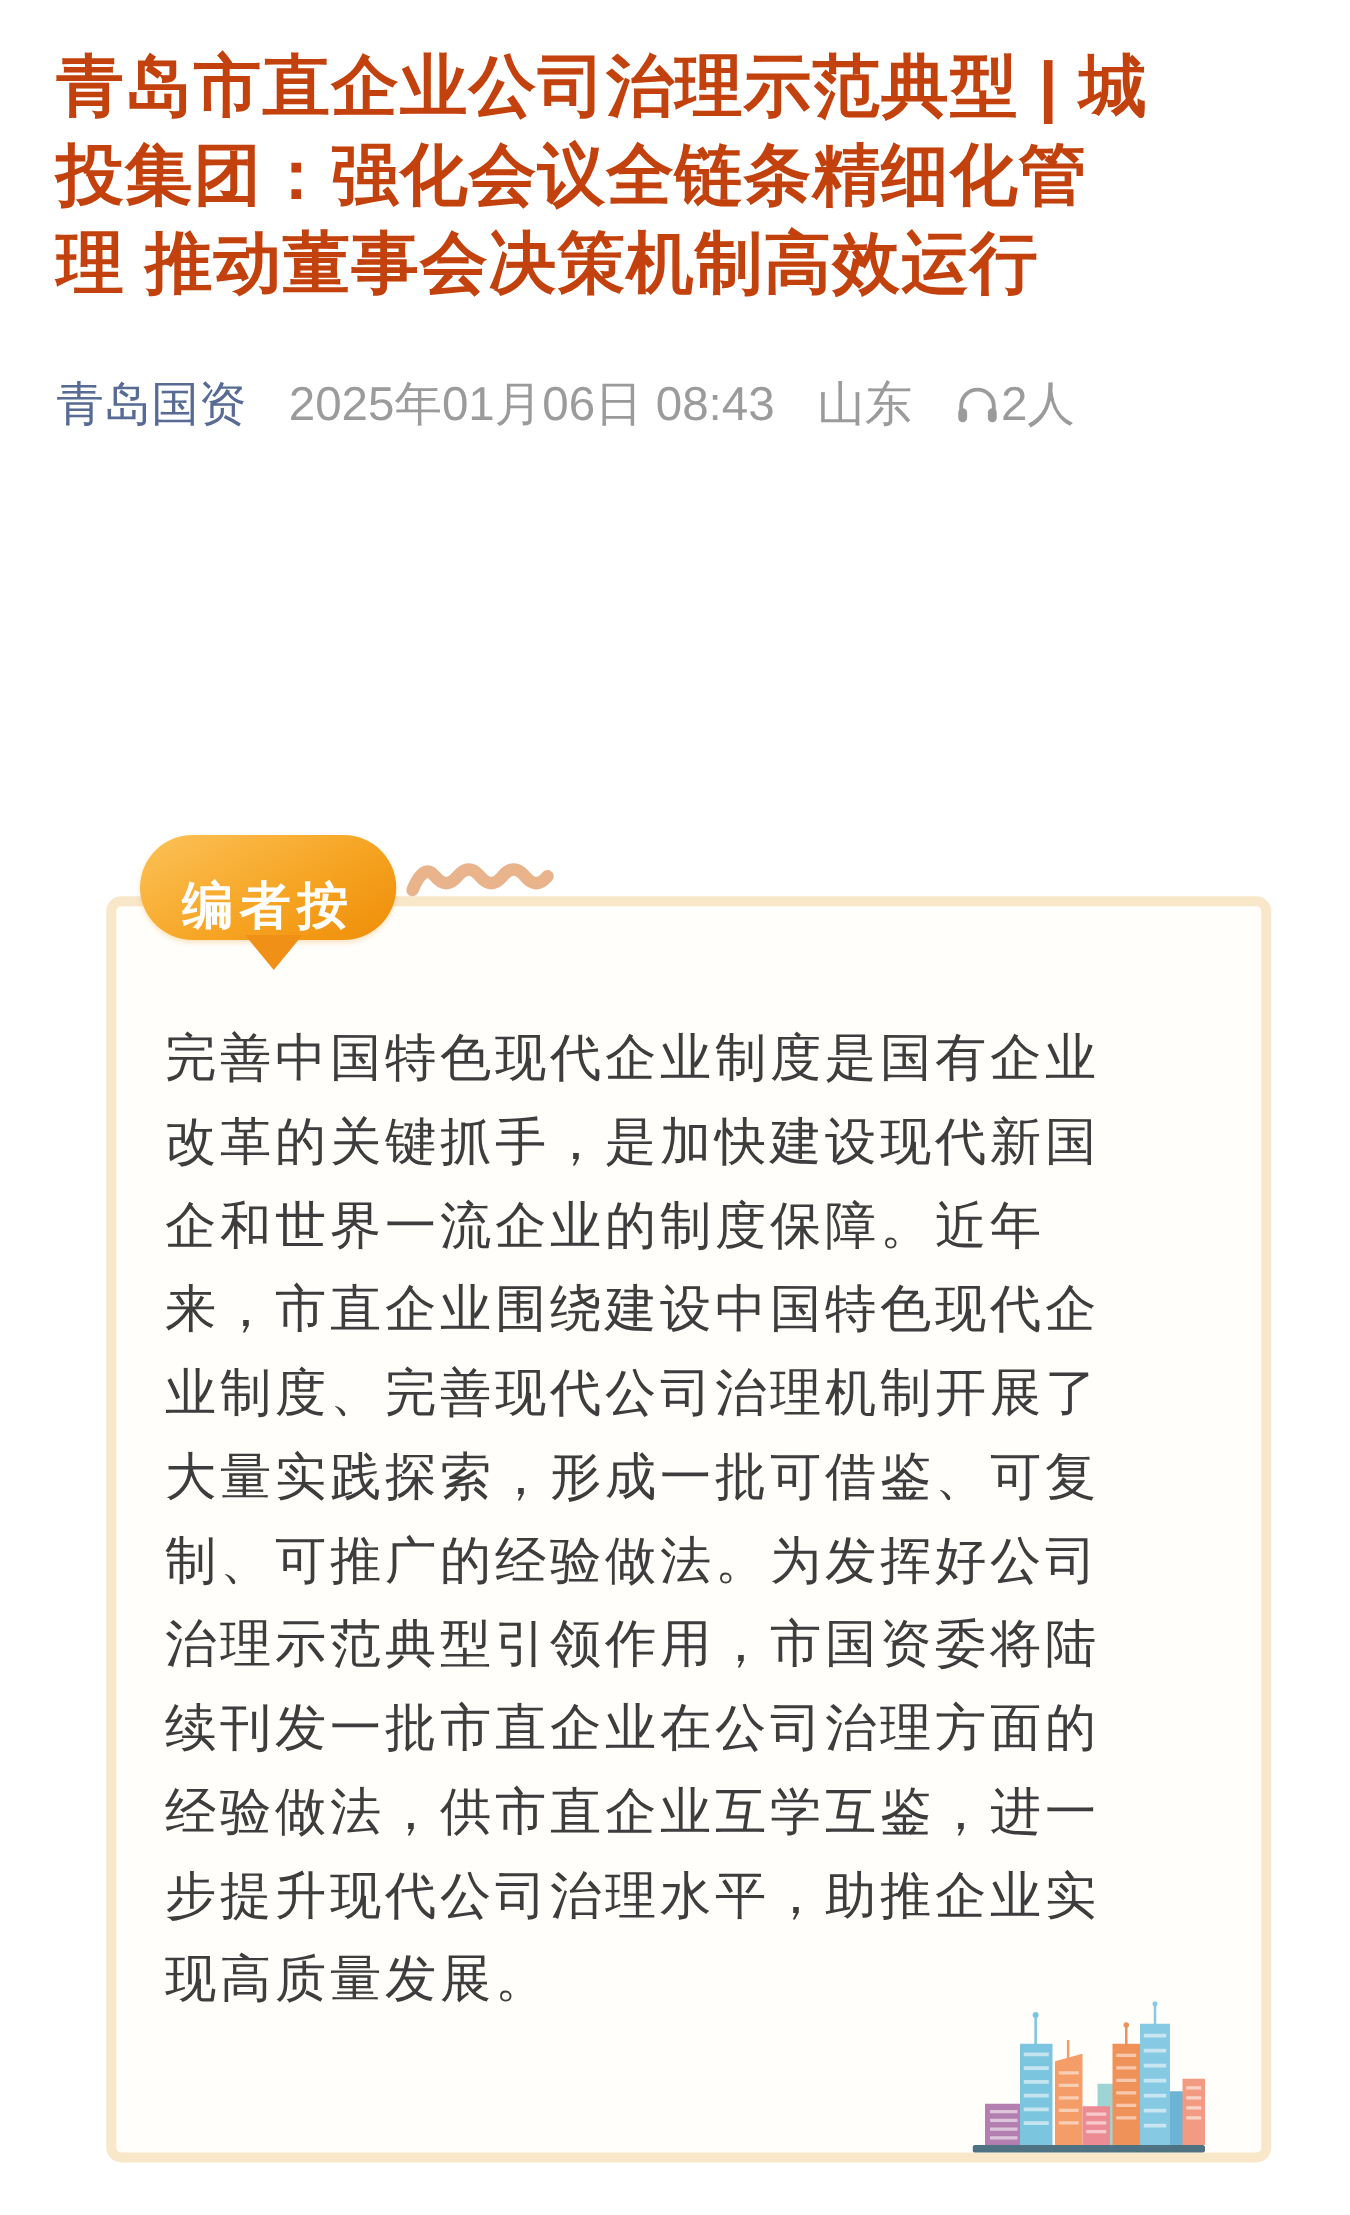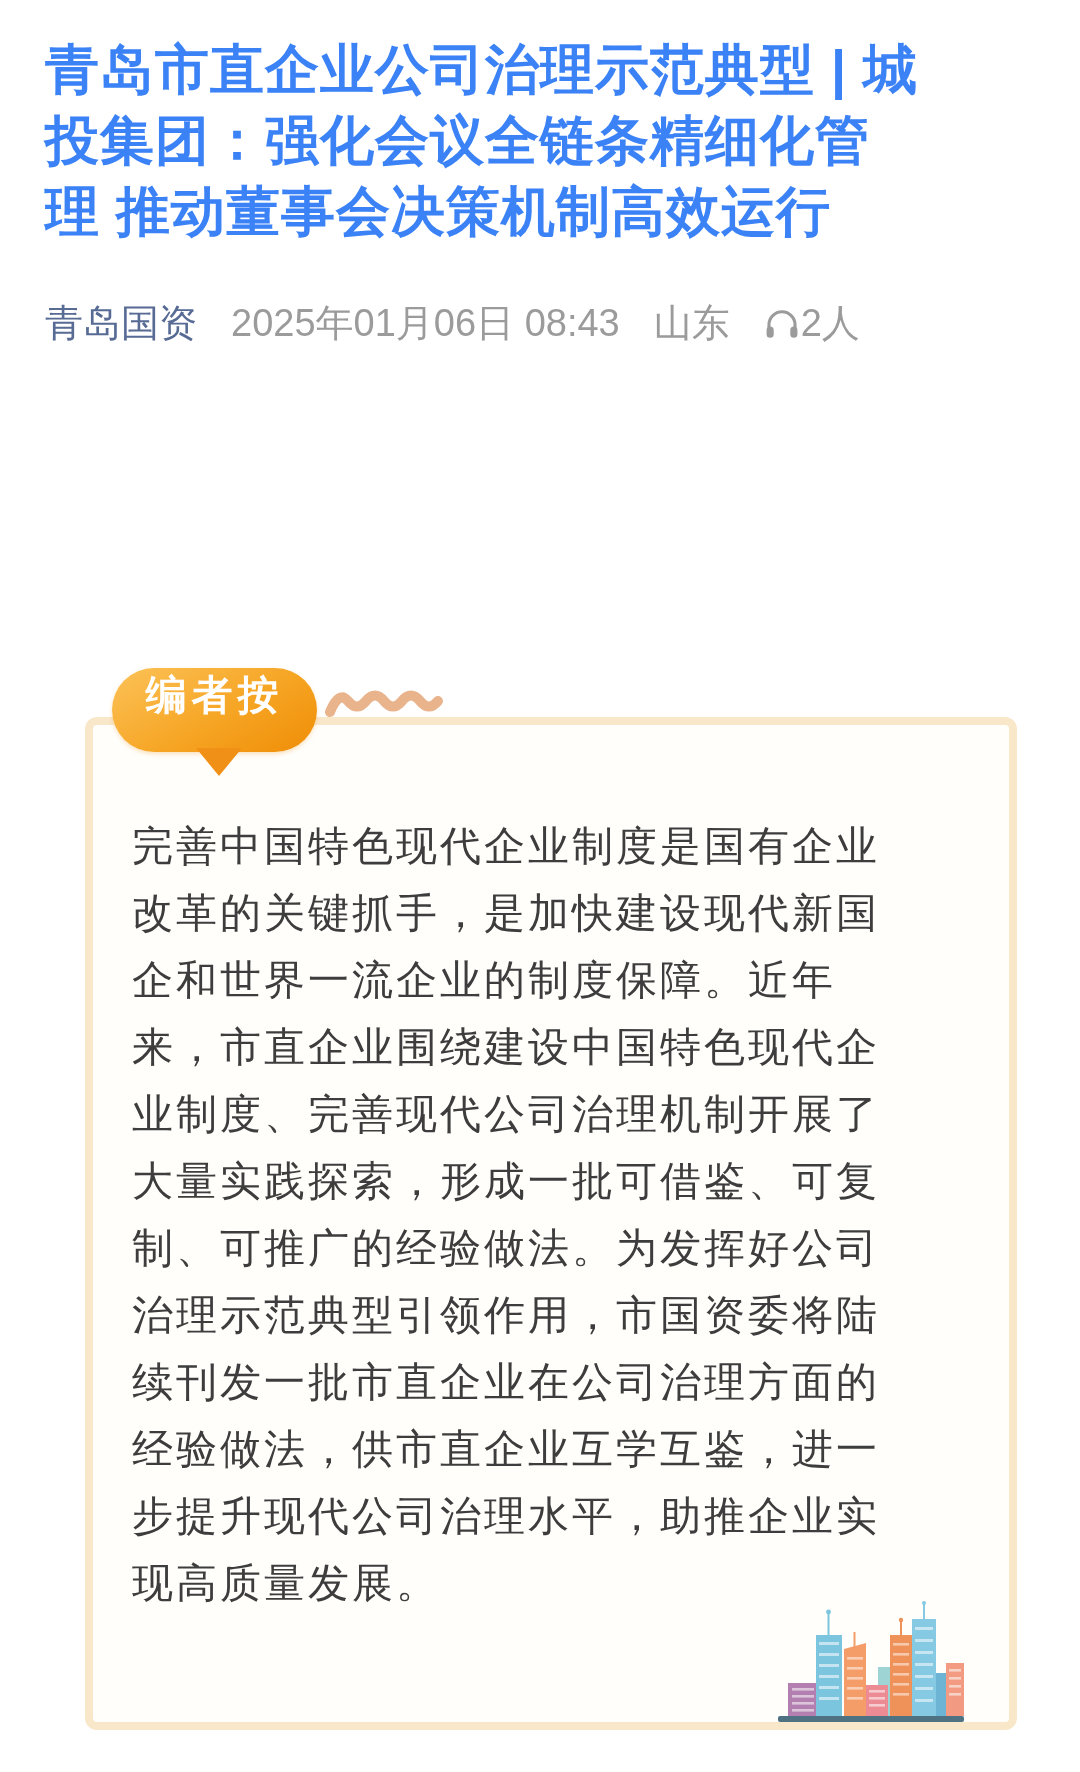--- a/index.html
+++ b/index.html
@@ -3,21 +3,21 @@
 <meta charset="utf-8">
 <style>
   html,body{margin:0;padding:0;background:#ffffff;}
   .page{
     position:relative;width:1080px;height:1772px;background:#ffffff;
     font-family:"Liberation Sans","DejaVu Sans",sans-serif;overflow:hidden;
   }
   
   .title{
     position:absolute;left:45px;top:34px;width:1000px;margin:0;
-    font-size:54px;line-height:71px;font-weight:700;color:#3b82f6;
+    font-size:54px;line-height:71px;font-weight:700;color:#c2410c;
     white-space:pre-line;letter-spacing:1px;
   }
   
   .byline{
     position:absolute;left:45px;top:303px;width:1000px;height:40px;
     display:flex;align-items:center;gap:34px;font-size:38px;color:#9b9b9b;
   }
   .account{color:#576b95;cursor:pointer;}
   .listen-chip{display:flex;align-items:center;gap:1px;color:#9b9b9b;cursor:pointer;}
   .listen-chip svg{display:block;}
@@ -35,21 +35,21 @@
   }
   .note-text{
     position:absolute;left:128px;top:809px;width:860px;margin:4px;
     font-size:41px;line-height:67px;letter-spacing:3px;color:#3d3d3d;
     white-space:pre-line;
   }
   
   .badge{
     position:absolute;left:112px;top:668px;width:205px;height:84px;
     border-radius:42px;background:linear-gradient(150deg,#fcc258 0%,#f6a524 55%,#ef8d07 100%);
-    display:flex;align-items:flex-start;justify-content:center;
+    display:flex;align-items:flex-end;justify-content:center;
     color:#ffffff;font-size:41px;font-weight:700;letter-spacing:5px;
     box-shadow:0 2px 4px rgba(239,141,7,.25);
   }
   .badge-tail{
     position:absolute;left:196px;top:748px;width:0;height:0;
     border-left:23px solid transparent;border-right:23px solid transparent;
     border-top:28px solid #f19016;
   }
   .squiggle{position:absolute;left:325px;top:686px;}
   .skyline{position:absolute;left:778px;top:1601px;}

